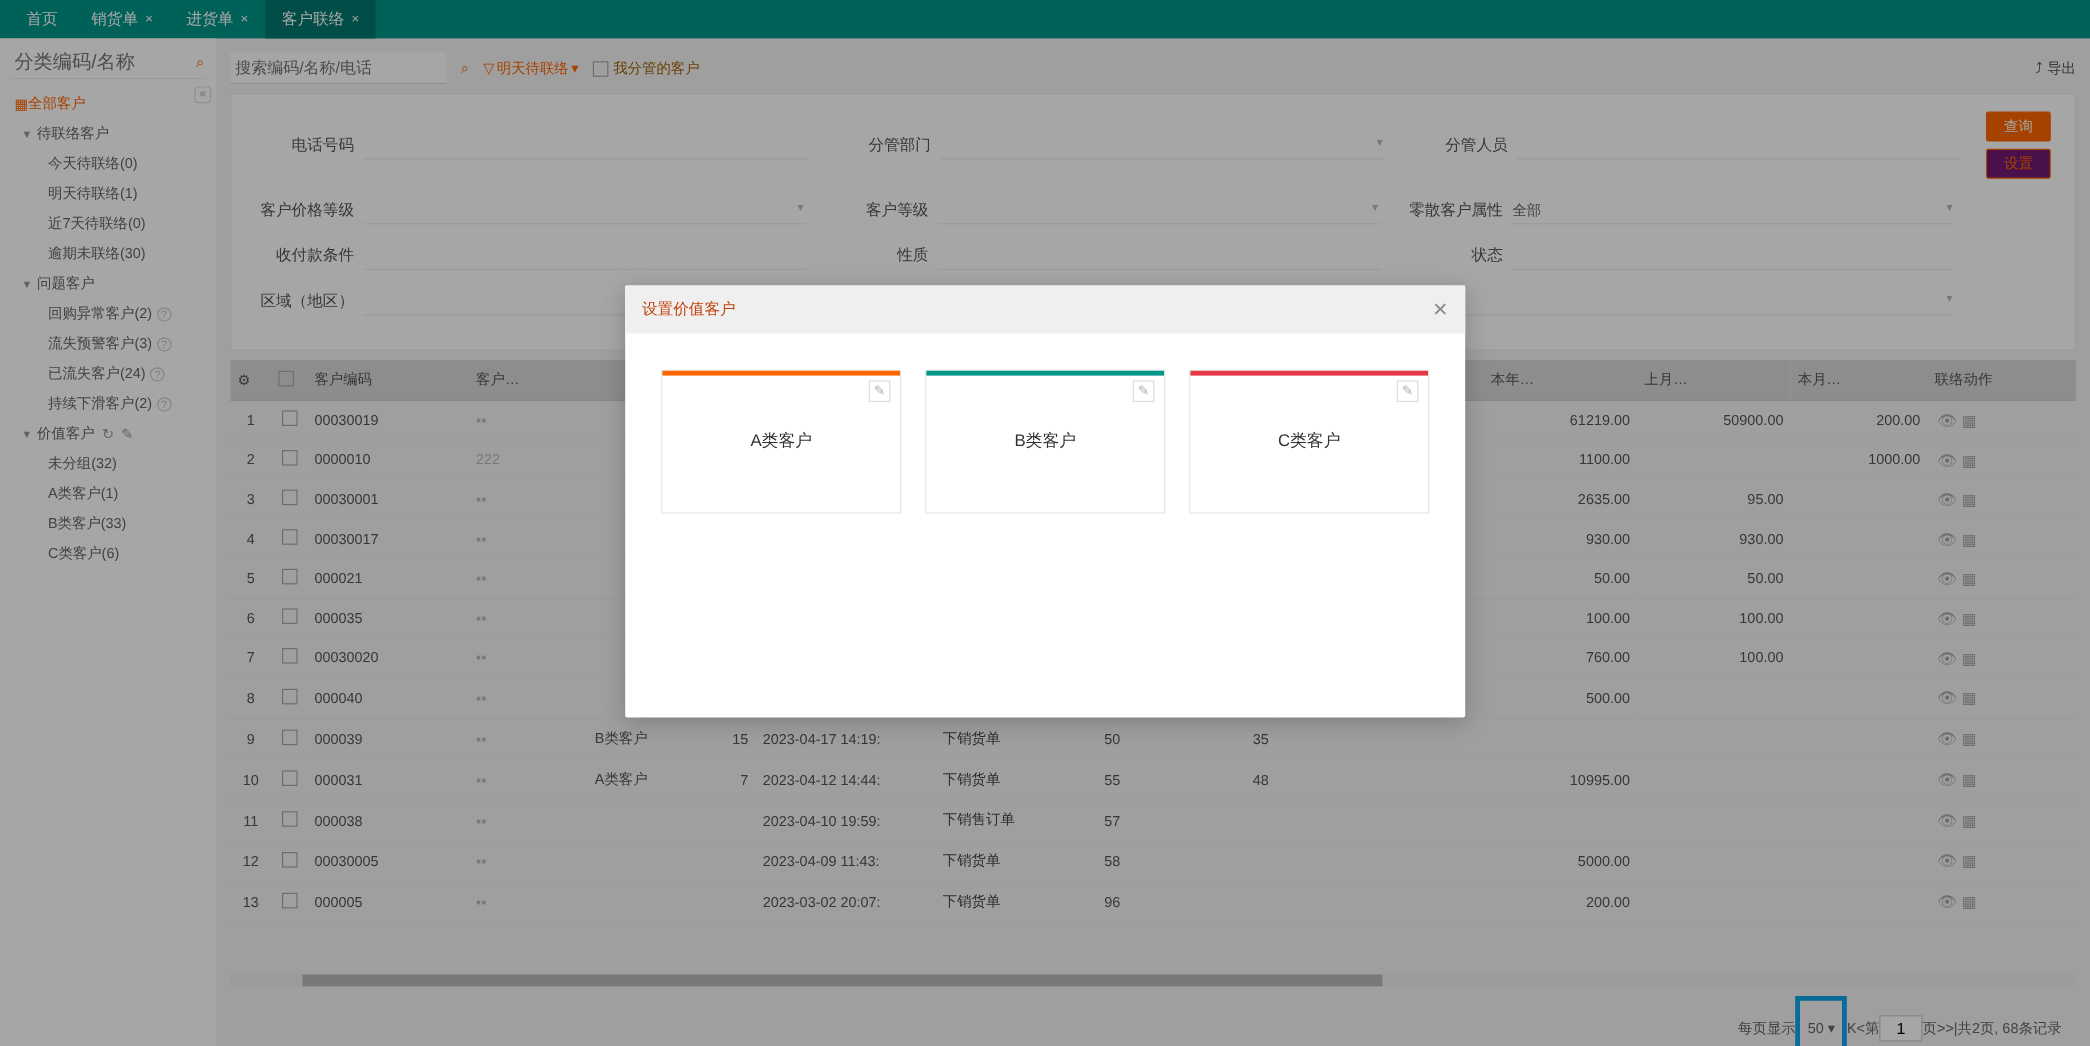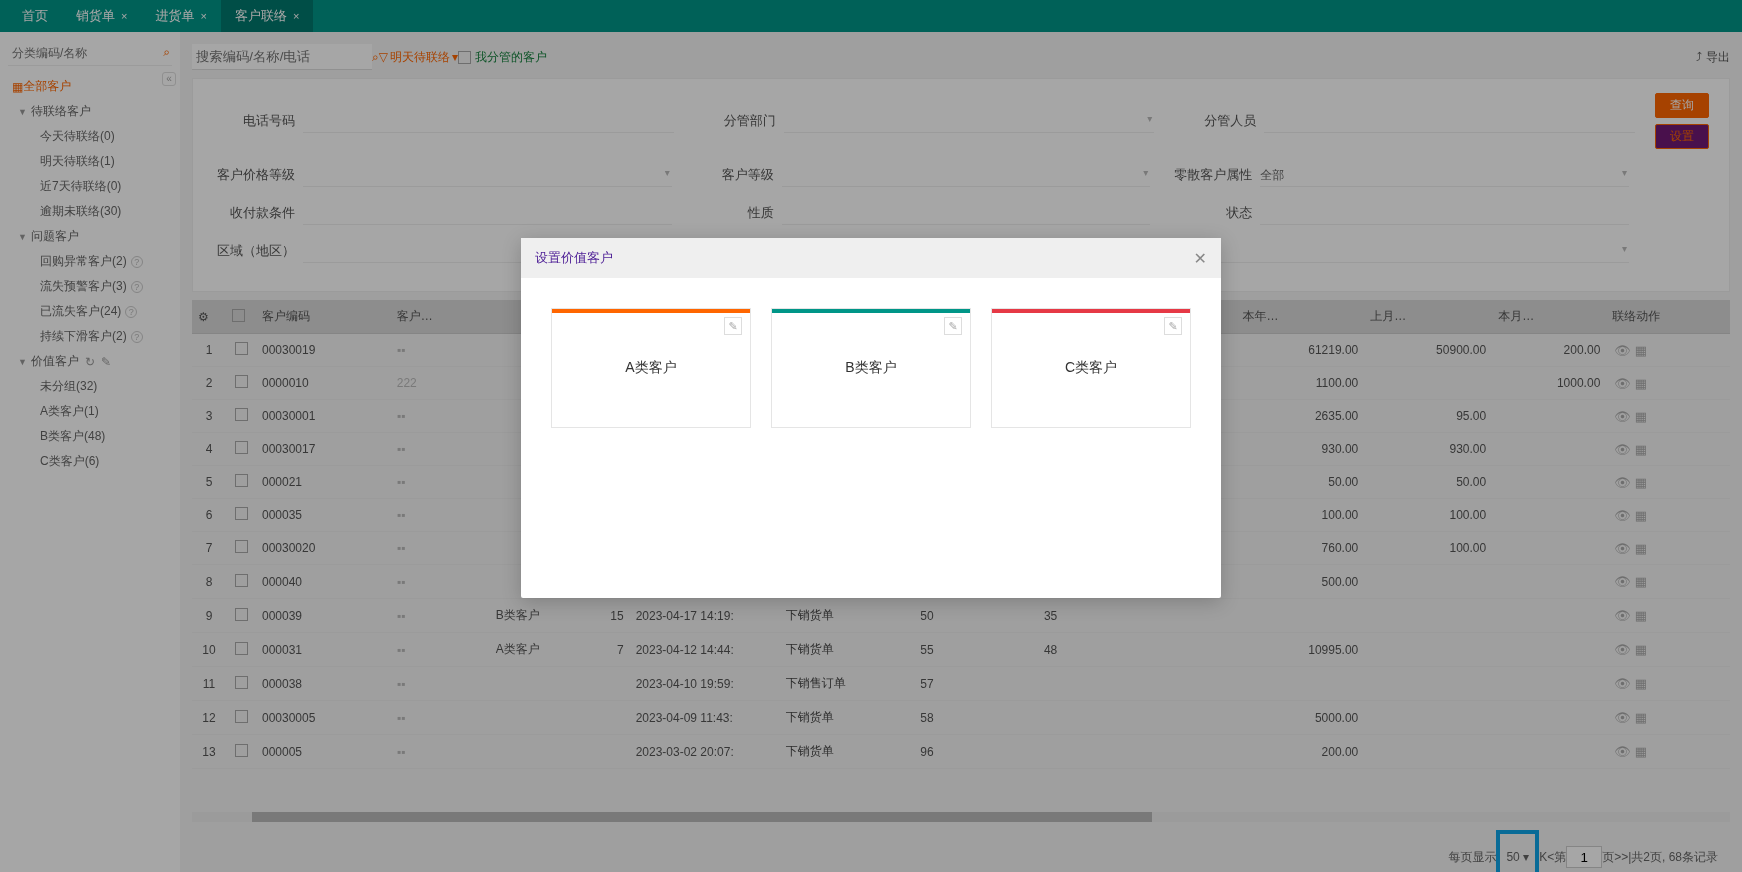--- a/index.html
+++ b/index.html
@@ -4,36 +4,36 @@
 <style>
 *{box-sizing:border-box;margin:0;padding:0}
 body{font-family:"Microsoft YaHei",Arial,sans-serif;font-size:12px;color:#333;background:#f5f5f5;width:1742px;height:872px;overflow:hidden;position:relative}
 .topbar{height:32px;background:#009688;display:flex;align-items:center;padding-left:8px}
 .tab{padding:0 14px;height:32px;line-height:32px;color:#fff;font-size:13px;cursor:pointer;display:flex;align-items:center}
 .tab.active{background:#00786d}
 .tab .close{margin-left:6px;font-size:11px}
 .main{display:flex;height:840px}
 .sidebar{width:180px;background:#fff;padding:8px 0;overflow-y:auto;position:relative}
 .side-search{margin:0 8px 8px;position:relative}
-.side-search input{width:100%;height:26px;border:none;border-bottom:1px solid #eee;padding:0 20px 0 4px;font-size:12px;outline:none}
+.side-search input{width:100%;height:26px;border:none;border-bottom:1px solid #eee;padding:0 20px 0 4px;font-size:16px;outline:none}
 .side-search .icon{position:absolute;right:2px;top:5px;color:#ff6600}
 .collapse-btn{position:absolute;right:4px;top:40px;color:#aaa;border:1px solid #ddd;border-radius:3px;width:14px;height:14px;line-height:12px;text-align:center;font-size:10px}
 .tree-node{padding:4px 8px 4px 12px;cursor:pointer;display:flex;align-items:center}
 .tree-node.root{color:#ff6600;font-weight:500}
 .tree-node.cat{color:#666;padding-left:18px}
 .tree-node.leaf{color:#666;padding-left:40px;font-size:12px}
 .tree-node .caret{margin-right:4px;font-size:9px;color:#999}
 .tree-node .q{margin-left:4px;color:#bbb;border:1px solid #ccc;border-radius:50%;width:12px;height:12px;line-height:10px;text-align:center;font-size:9px;display:inline-block}
 .tree-node .refresh,.tree-node .edit{margin-left:6px;color:#999}
 .content{flex:1;padding:8px 12px;overflow:hidden;position:relative}
-.filterbar{display:flex;align-items:center;gap:0;padding:4px 0 8px}
+.filterbar{display:flex;align-items:center;gap:12px;padding:4px 0 8px}
 .filterbar input[type=text]{width:180px;height:26px;border:none;border-bottom:1px solid #ddd;padding:0 4px;outline:none}
 .filterbar .search-icon{color:#ff6600}
 .filterbar .more{color:#ff6600;display:flex;align-items:center;gap:2px}
-.filterbar .cb{display:flex;align-items:center;gap:4px;color:#15803d}
+.filterbar .cb{display:flex;align-items:center;gap:4px;color:#a16207}
 .export{margin-left:auto;color:#555;display:flex;align-items:center;gap:4px}
 .filter-panel{background:#fff;border:1px solid #eee;padding:14px 20px}
 .filter-row{display:flex;gap:20px;margin-bottom:14px}
 .filter-item{display:flex;align-items:center;flex:1}
 .filter-item label{width:90px;text-align:right;color:#555;padding-right:8px;font-size:13px}
 .filter-item .inp{flex:1;height:24px;border-bottom:1px solid #eee;position:relative}
 .filter-item .dd{position:absolute;right:2px;top:4px;color:#bbb;font-size:10px}
 .filter-item .val{line-height:24px;color:#666}
 .btns{display:flex;flex-direction:column;gap:6px;align-items:flex-end}
 .btn{padding:3px 14px;border:1px solid #ff6600;border-radius:2px;font-size:12px;cursor:pointer}
@@ -46,21 +46,21 @@
 td.num{text-align:right}
 td.ctr{text-align:center}
 .hscroll{height:10px;background:#eee;margin-top:2px;position:relative}
 .hscroll .thumb{position:absolute;height:100%;background:#bbb;left:60px;width:900px}
 .pager{display:flex;justify-content:flex-end;align-items:center;padding:8px 12px;color:#666;font-size:12px}
 .pager .pginp{width:36px;height:22px;border:1px solid #ccc;text-align:center}
 .pager .sel{border:4px solid #0ea5e9;padding:16px 6px}
 .overlay{position:absolute;inset:0;background:rgba(0,0,0,0.35);z-index:10}
 .modal{position:absolute;left:50%;top:50%;transform:translate(-50%,-55%);width:700px;height:360px;background:#fff;border-radius:2px;box-shadow:0 4px 20px rgba(0,0,0,0.2);z-index:20}
 .modal-head{height:40px;background:#efefef;display:flex;align-items:center;padding:0 14px;justify-content:space-between}
-.modal-head .title{color:#4c1d95;font-size:13px}
+.modal-head .title{color:#c2410c;font-size:13px}
 .modal-head .x{color:#888;font-size:16px;cursor:pointer}
 .modal-body{padding:30px 30px;display:flex;gap:20px}
 .card{flex:1;height:120px;border:1px solid #e5e5e5;position:relative;display:flex;align-items:center;justify-content:center}
 .card .top{position:absolute;top:0;left:0;right:0;height:4px}
 .card.a .top{background:#ff6600}
 .card.b .top{background:#009688}
 .card.c .top{background:#e63946}
 .card .edit{position:absolute;top:8px;right:8px;color:#aaa;border:1px solid #ddd;width:18px;height:18px;line-height:16px;text-align:center;font-size:11px}
 .card .lbl{font-size:14px;color:#333}
 a.link{color:#444;}
@@ -96,21 +96,21 @@
         <div class="tree-node leaf">近7天待联络(0)</div>
         <div class="tree-node leaf">逾期未联络(30)</div>
         <div class="tree-node cat"><span class="caret">▼</span>问题客户</div>
         <div class="tree-node leaf">回购异常客户(2)<span class="q">?</span></div>
         <div class="tree-node leaf">流失预警客户(3)<span class="q">?</span></div>
         <div class="tree-node leaf">已流失客户(24)<span class="q">?</span></div>
         <div class="tree-node leaf">持续下滑客户(2)<span class="q">?</span></div>
         <div class="tree-node cat"><span class="caret">▼</span>价值客户<span class="refresh">↻</span><span class="edit">✎</span></div>
         <div class="tree-node leaf">未分组(32)</div>
         <div class="tree-node leaf">A类客户(1)</div>
-        <div class="tree-node leaf">B类客户(48)</div>
+        <div class="tree-node leaf">B类客户(33)</div>
         <div class="tree-node leaf">C类客户(6)</div>
       </div>
   </div>
 
   <div class="content">
     <div class="filterbar">
       <input type="text" placeholder="搜索编码/名称/电话" style="">
       <span class="search-icon">⌕</span>
       <span class="more">▽ <span>明天待联络</span> ▾</span>
       <span class="cb">

